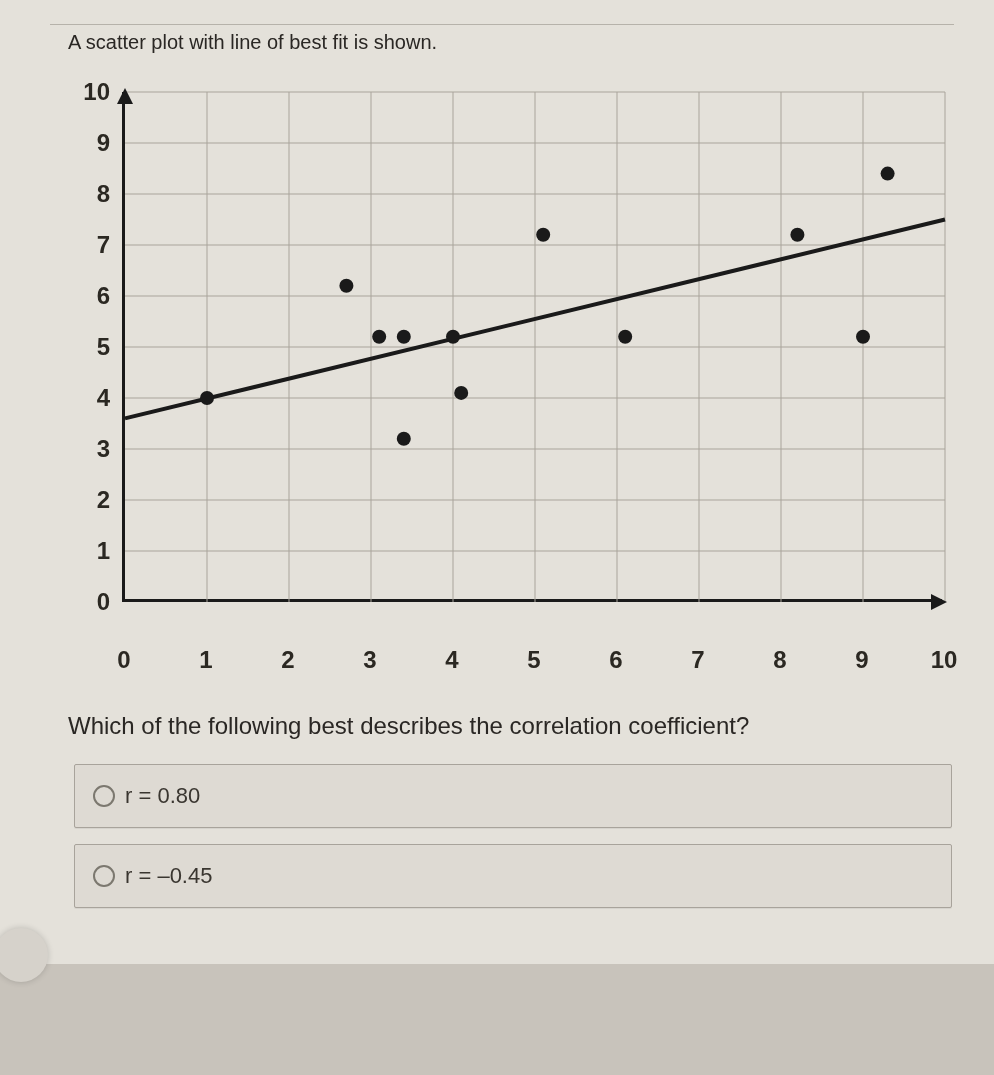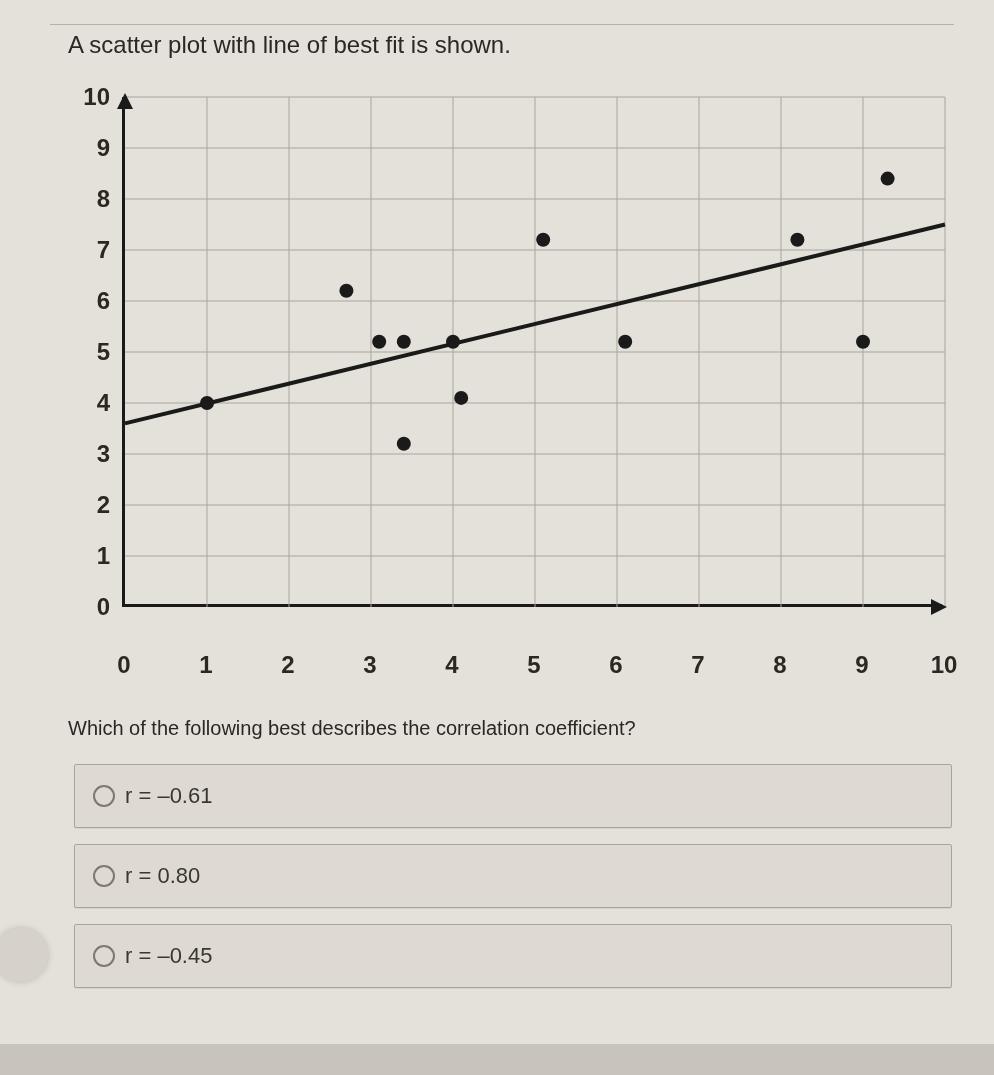--- a/index.html
+++ b/index.html
@@ -11,21 +11,21 @@
       position: relative;
       overflow: hidden;
     }
     .page {
       position: absolute;
       top: 0; left: 0; right: 0;
       background: #e4e1da;
       padding: 24px 40px 40px 50px;
     }
     .prompt {
-      font-size: 24px;
+      font-size: 20px;
       color: #2a2724;
       padding: 6px 0 26px 18px;
       border-top: 1px solid #b6b2aa;
     }
     .chart-wrap {
       margin: 0 0 24px 18px;
       width: 900px;
       height: 560px;
       position: relative;
       text-decoration: underline;
@@ -65,21 +65,21 @@
       width: 820px;
       height: 510px;
       border-left: 3px solid #1a1a1a;
       border-bottom: 3px solid #1a1a1a;
     }
     .grid line.grid { stroke: #a9a49b; stroke-width: 1; }
     .dot { fill: #1a1a1a; }
     .fitline { stroke: #1a1a1a; stroke-width: 4; fill: none; }
     .arrow { fill: #1a1a1a; }
     .subq {
-      font-size: 20px;
+      font-size: 24px;
       color: #2a2724;
       padding: 48px 0 14px 18px;
     }
     .options {
       margin-top: 8px;
     }
     .option {
       background: #dedad3;
       border: 1px solid #a8a39b;
       border-radius: 2px;
@@ -191,24 +191,20 @@
       <span style="left:794px">9</span>
       <span style="left:876px">10</span>
     </div>
   </div>
 
   <div class="subq">Which of the following best describes the correlation coefficient?</div>
 
   <div class="options">
     <div class="option">
       <span class="radio"></span>
-      <span>r = –0.61</span>
-    </div>
-    <div class="option">
-      <span class="radio"></span>
       <span>r = 0.80</span>
     </div>
     <div class="option">
       <span class="radio"></span>
       <span>r = –0.45</span>
     </div>
   </div>
 
 </div>
 

